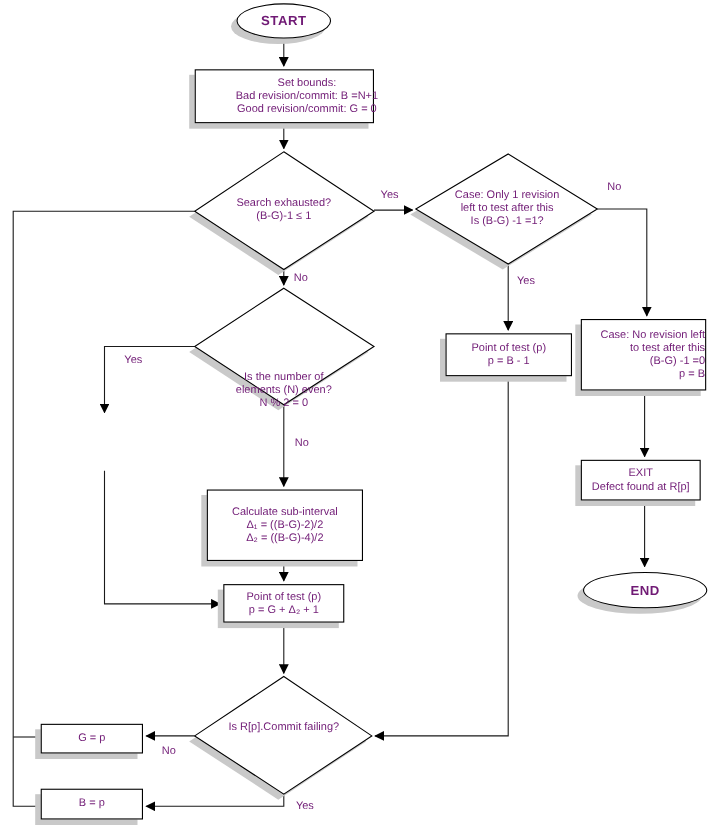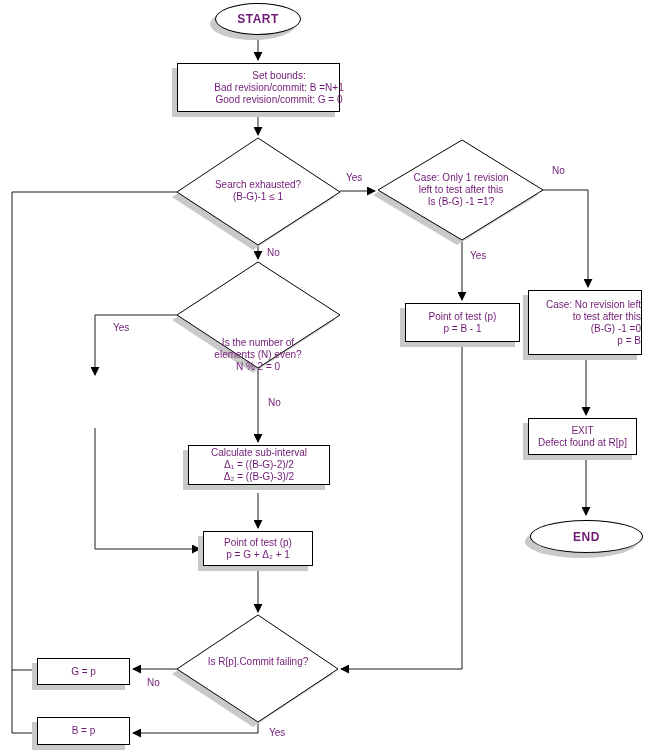--- a/index.html
+++ b/index.html
@@ -101,24 +101,24 @@
     <div>END</div>
   </div>
 
   <div class="node" style="left:177px;top:63px;width:163px;height:49px;padding-left:41px;">
     <div>Set bounds:</div>
     <div>Bad revision/commit: B =N+1</div>
     <div>Good revision/commit: G = 0</div>
   </div>
 
 
-  <div class="node" style="left:188px;top:445px;width:142px;height:40px;">
+  <div class="node" style="left:188px;top:445px;width:142px;height:65px;">
     <div>Calculate sub-interval</div>
     <div>Δ₁ = ((B-G)-2)/2</div>
-    <div>Δ₂ = ((B-G)-3)/2</div>
+    <div>Δ₂ = ((B-G)-4)/2</div>
   </div>
 
   <div class="node" style="left:203px;top:531px;width:110px;height:35px;">
     <div>Point of test (p)</div>
     <div>p = G + Δ₂ + 1</div>
   </div>
 
   <div class="node" style="left:405px;top:303px;width:115px;height:39px;">
     <div>Point of test (p)</div>
     <div>p = B - 1</div>

